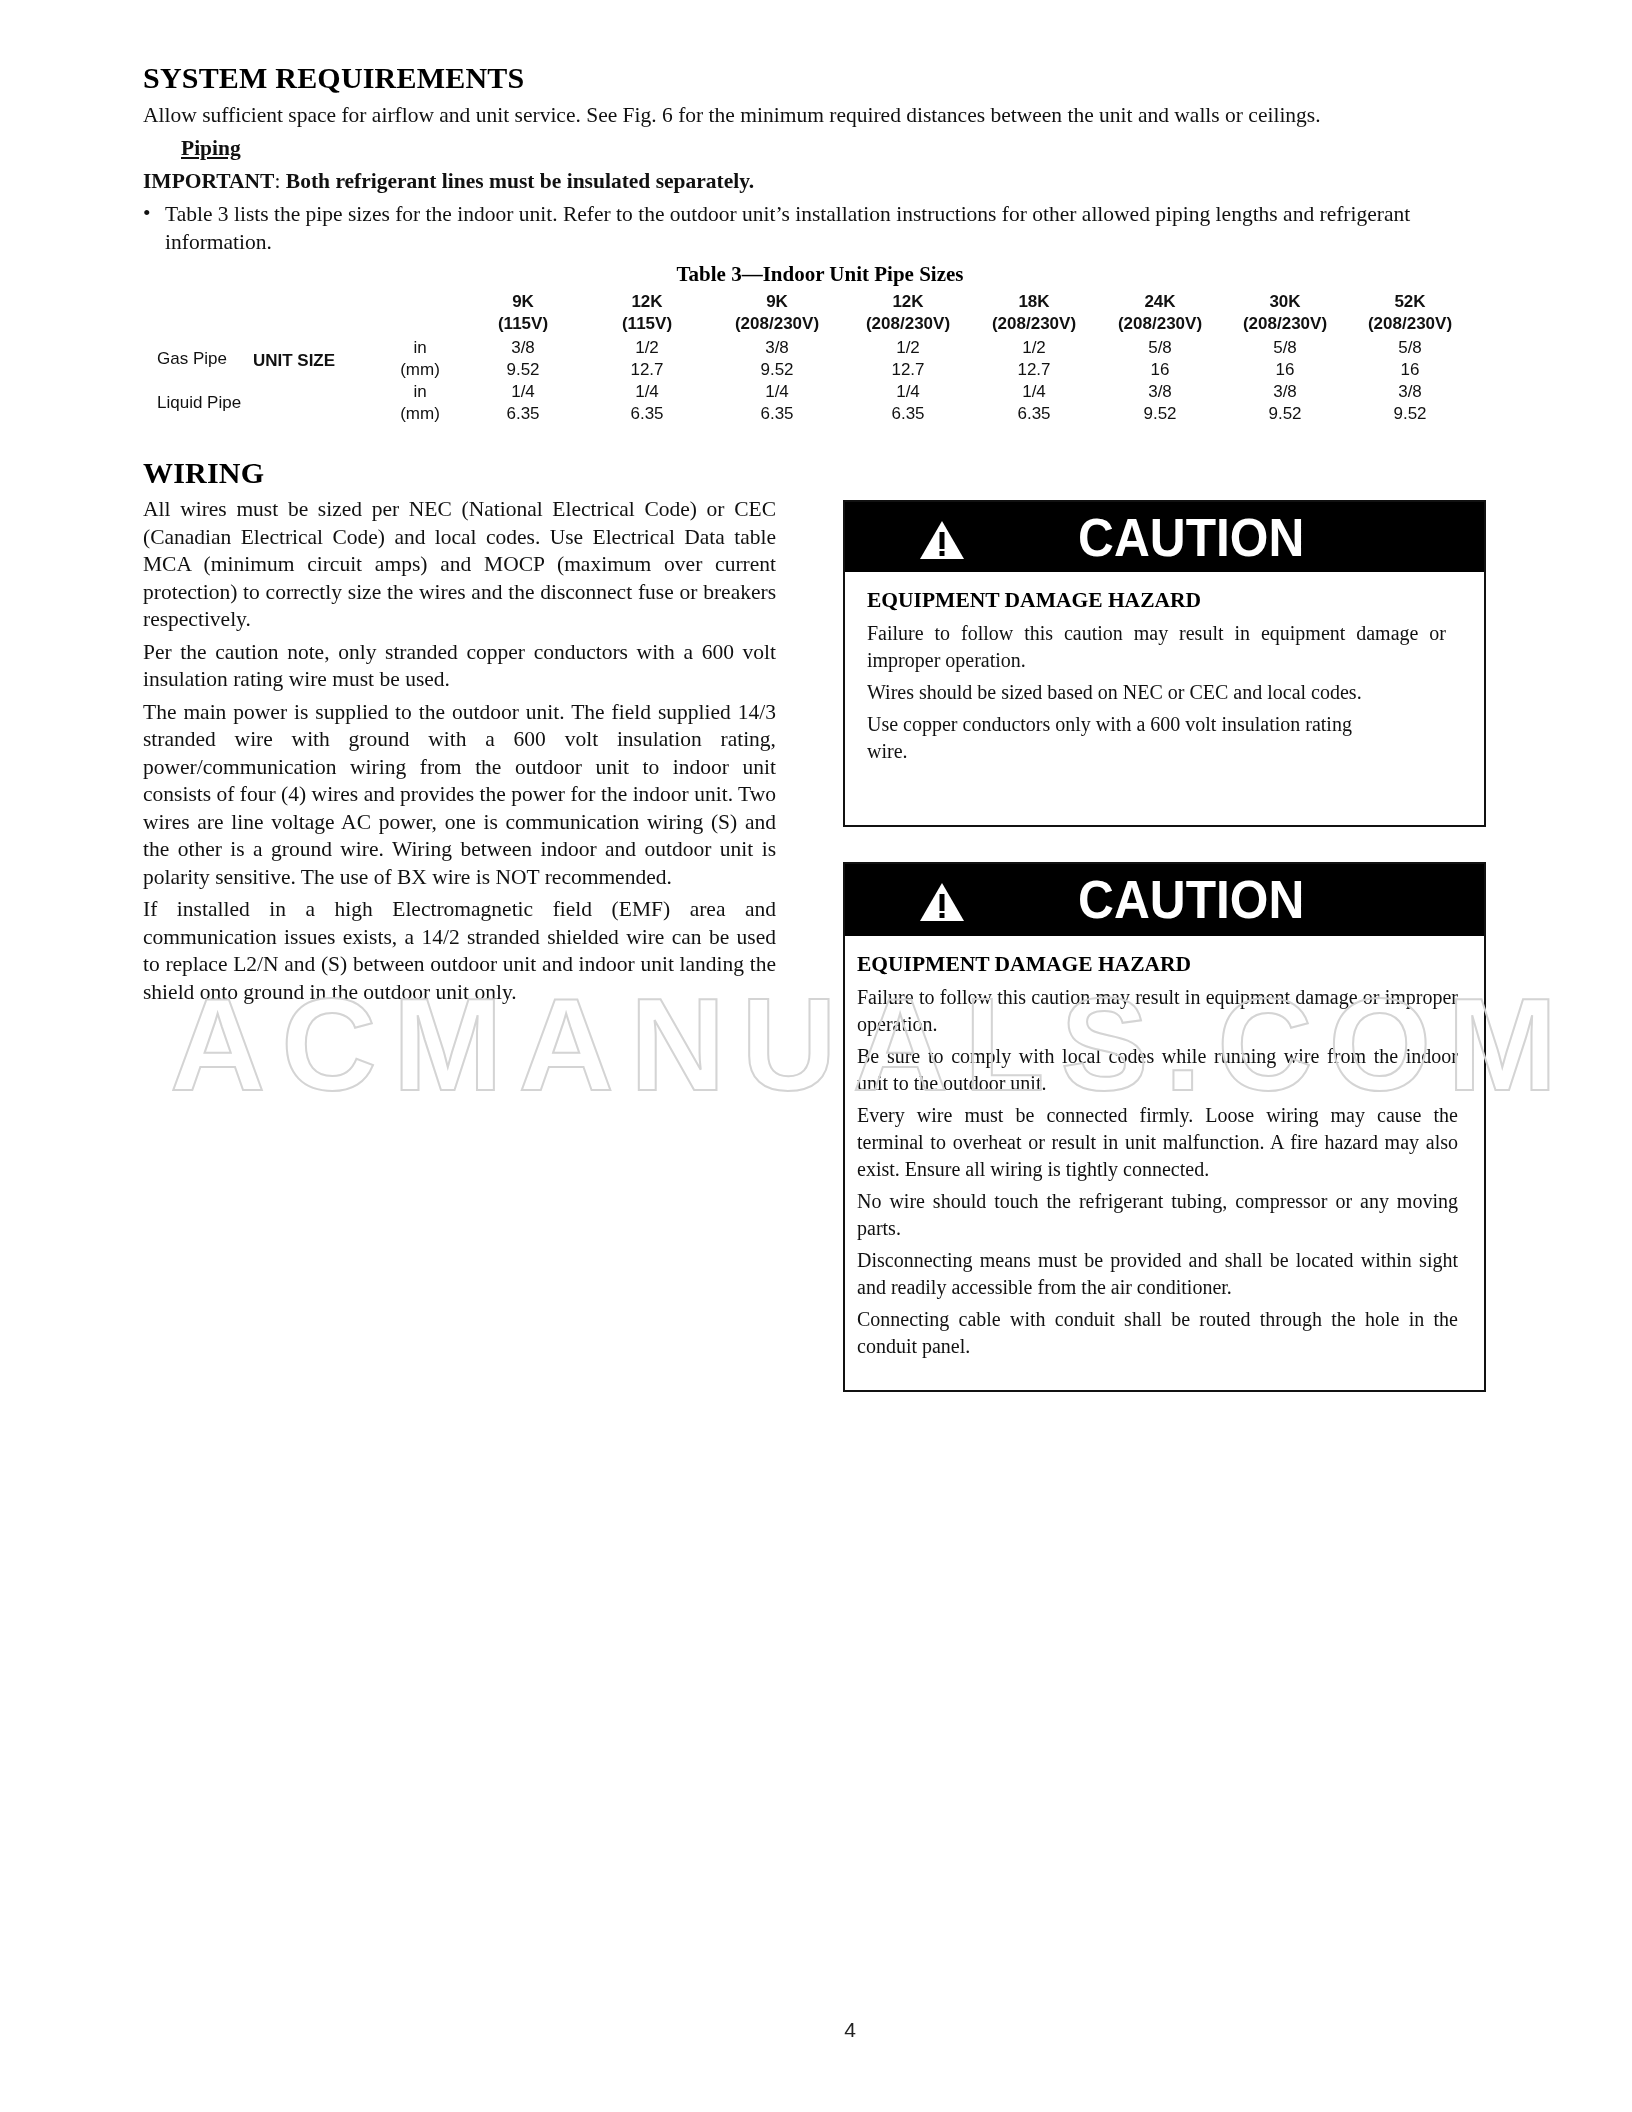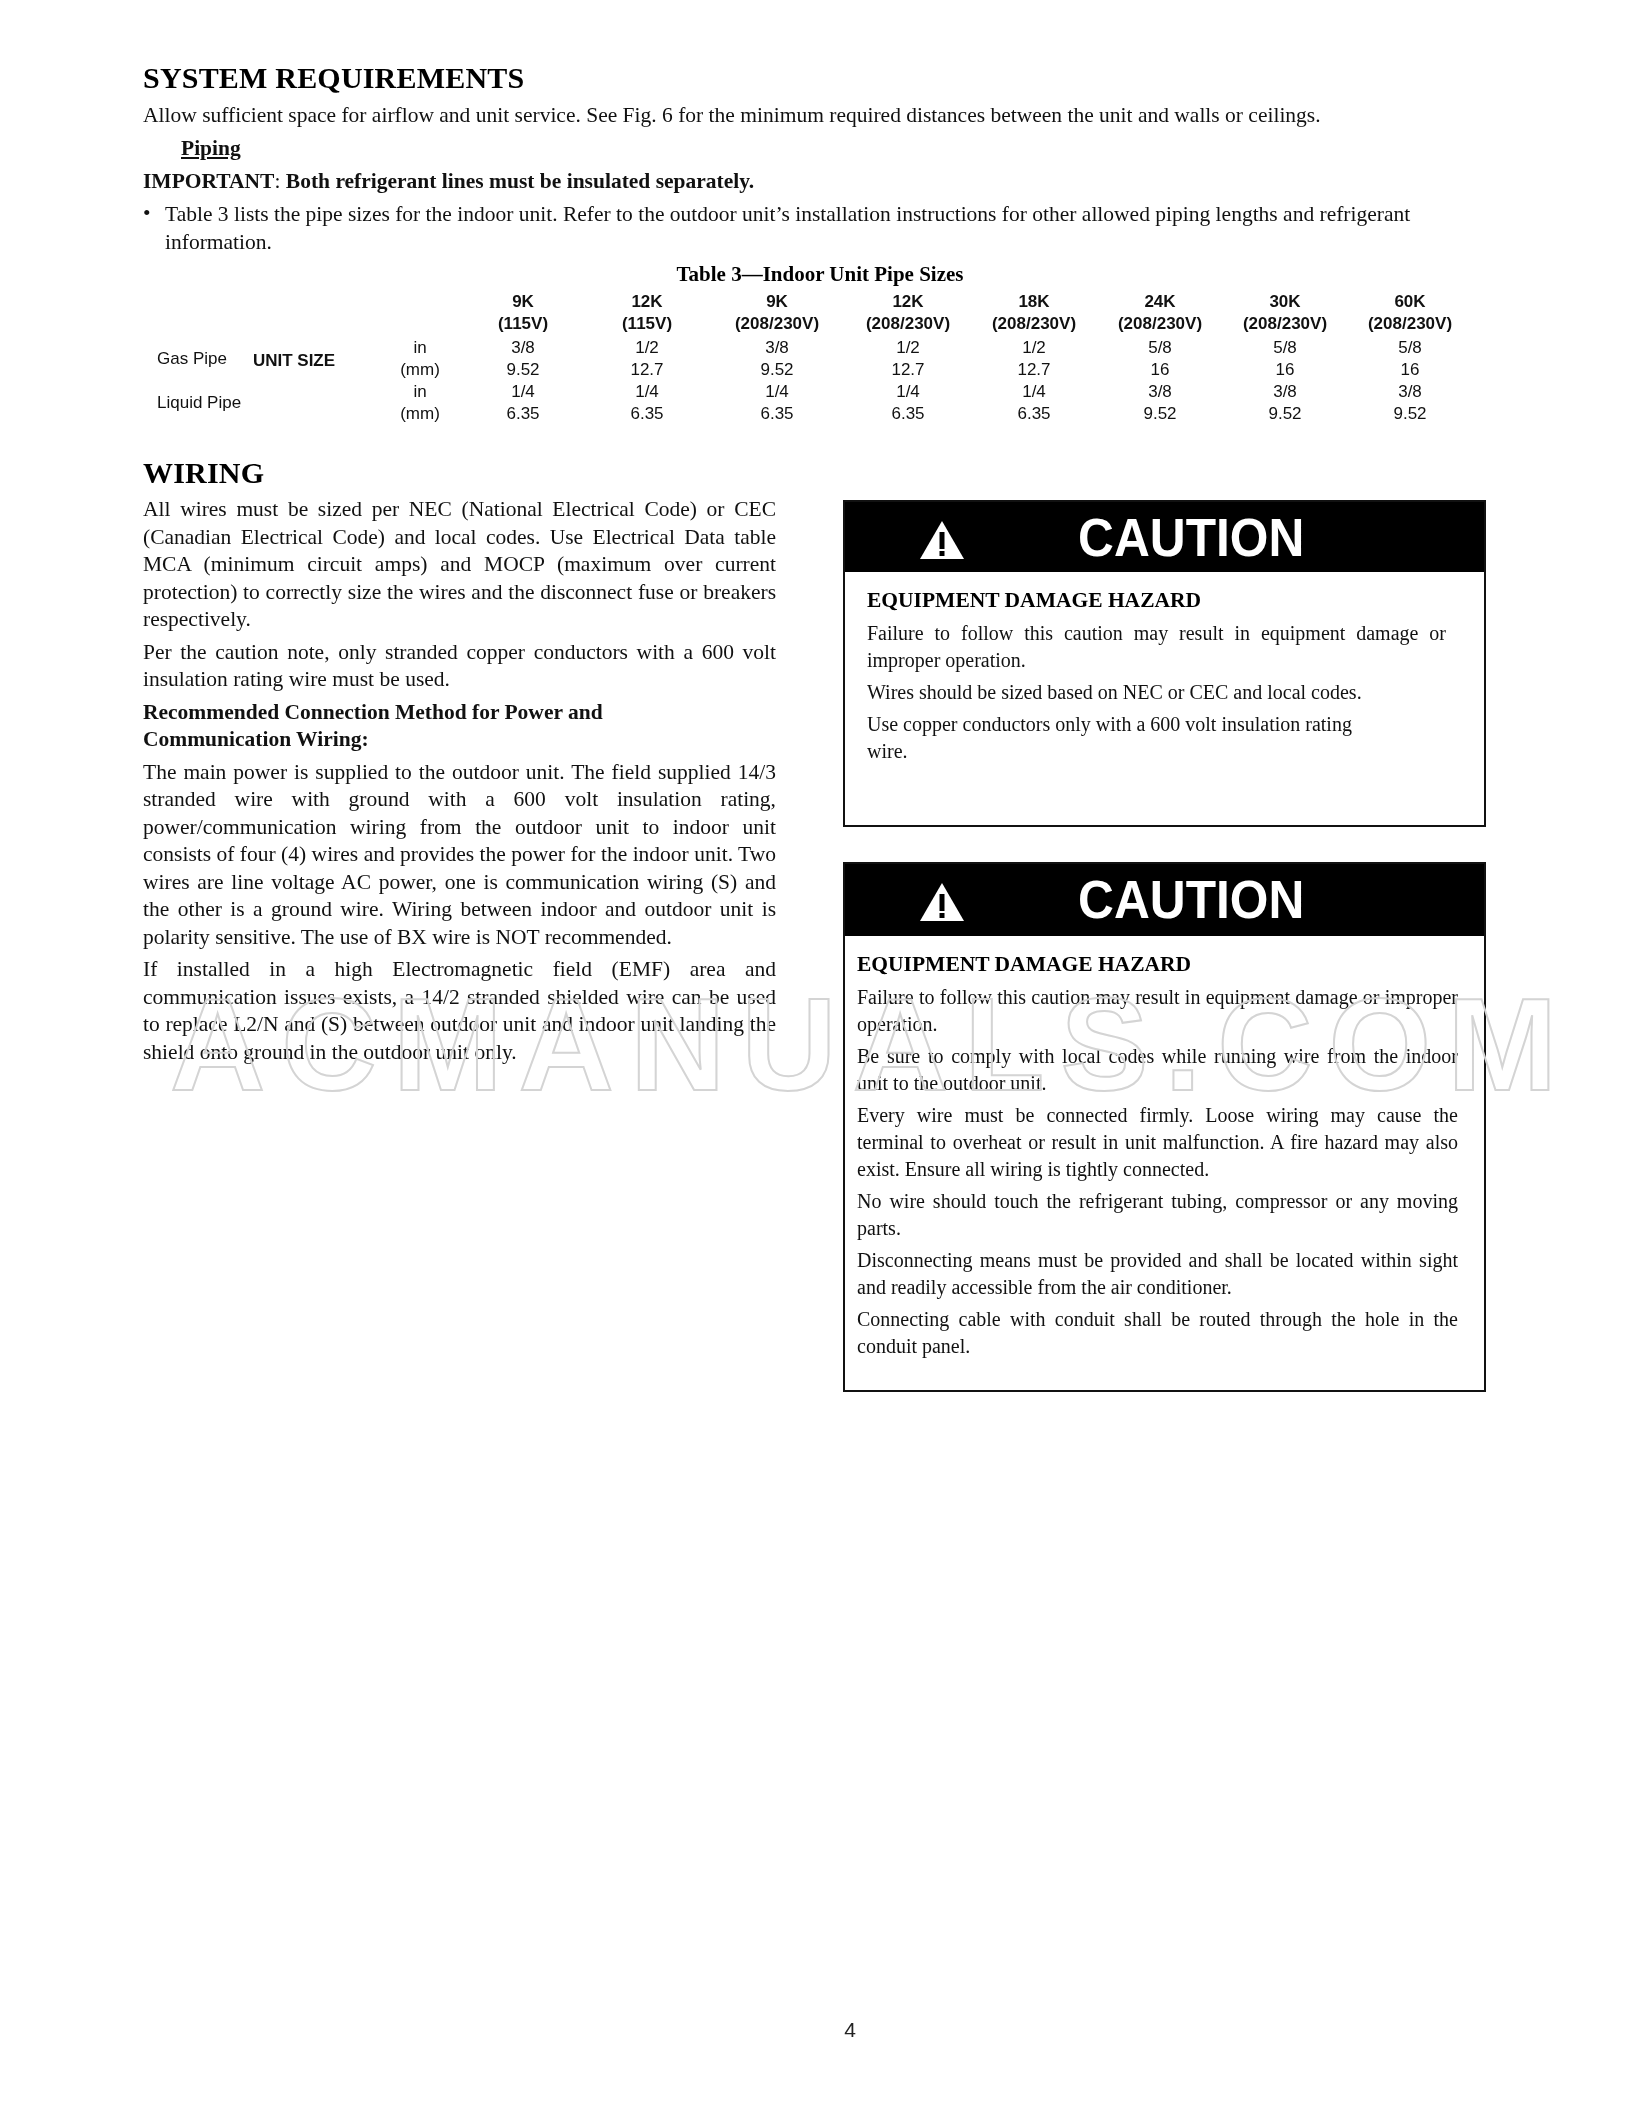--- a/index.html
+++ b/index.html
@@ -60,21 +60,21 @@
   <div class="cell hdr" style="left:717px; width:120px; top:291px;">9K</div>
   <div class="cell hdr" style="left:717px; width:120px; top:313px;">(208/230V)</div>
   <div class="cell hdr" style="left:848px; width:120px; top:291px;">12K</div>
   <div class="cell hdr" style="left:848px; width:120px; top:313px;">(208/230V)</div>
   <div class="cell hdr" style="left:974px; width:120px; top:291px;">18K</div>
   <div class="cell hdr" style="left:974px; width:120px; top:313px;">(208/230V)</div>
   <div class="cell hdr" style="left:1100px; width:120px; top:291px;">24K</div>
   <div class="cell hdr" style="left:1100px; width:120px; top:313px;">(208/230V)</div>
   <div class="cell hdr" style="left:1225px; width:120px; top:291px;">30K</div>
   <div class="cell hdr" style="left:1225px; width:120px; top:313px;">(208/230V)</div>
-  <div class="cell hdr" style="left:1350px; width:120px; top:291px;">60K</div>
+  <div class="cell hdr" style="left:1350px; width:120px; top:291px;">52K</div>
   <div class="cell hdr" style="left:1350px; width:120px; top:313px;">(208/230V)</div>
 
   <div class="cell" style="left:157px; top:348px; text-align:center;">Gas Pipe</div>
   <div class="cell" style="left:390px; width:60px; top:337px;">in</div>
   <div class="cell" style="left:390px; width:60px; top:359px;">(mm)</div>
 
   <div class="cell" style="left:463px; width:120px; top:337px;">3/8</div>
   <div class="cell" style="left:587px; width:120px; top:337px;">1/2</div>
   <div class="cell" style="left:717px; width:120px; top:337px;">3/8</div>
   <div class="cell" style="left:848px; width:120px; top:337px;">1/2</div>
@@ -112,21 +112,20 @@
   <div class="cell" style="left:974px; width:120px; top:403px;">6.35</div>
   <div class="cell" style="left:1100px; width:120px; top:403px;">9.52</div>
   <div class="cell" style="left:1225px; width:120px; top:403px;">9.52</div>
   <div class="cell" style="left:1350px; width:120px; top:403px;">9.52</div>
 </div>
 
 <div class="abs h1" style="left:143px; top:457px;">WIRING</div>
 <div class="abs body just" style="left:143px; top:496px; width:633px;">
   <p class="para">All wires must be sized per NEC (National Electrical Code) or CEC (Canadian Electrical Code) and local codes. Use Electrical Data table MCA (minimum circuit amps) and MOCP (maximum over current protection) to correctly size the wires and the disconnect fuse or breakers respectively.</p>
   <p class="para">Per the caution note, only stranded copper conductors with a 600 volt insulation rating wire must be used.</p>
-  <p class="para bold" style="text-align:left; width:540px;">Recommended Connection Method for Power and Communication Wiring:</p>
   <p class="para">The main power is supplied to the outdoor unit. The field supplied 14/3 stranded wire with ground with a 600 volt insulation rating, power/communication wiring from the outdoor unit to indoor unit consists of four (4) wires and provides the power for the indoor unit. Two wires are line voltage AC power, one is communication wiring (S) and the other is a ground wire. Wiring between indoor and outdoor unit is polarity sensitive. The use of BX wire is NOT recommended.</p>
   <p class="para">If installed in a high Electromagnetic field (EMF) area and communication issues exists, a 14/2 stranded shielded wire can be used to replace L2/N and (S) between outdoor unit and indoor unit landing the shield onto ground in the outdoor unit only.</p>
 </div>
 
 <div class="caution" style="left:843px; top:500px; width:643px; height:327px;">
   <div class="band">
     <svg class="tri" viewBox="0 0 44 38">
       <polygon points="22,0 44,38 0,38" fill="#ffffff"></polygon>
       <rect x="19.5" y="11" width="5" height="17" fill="#000"></rect>
       <rect x="19.5" y="30" width="5" height="5" fill="#000"></rect>

